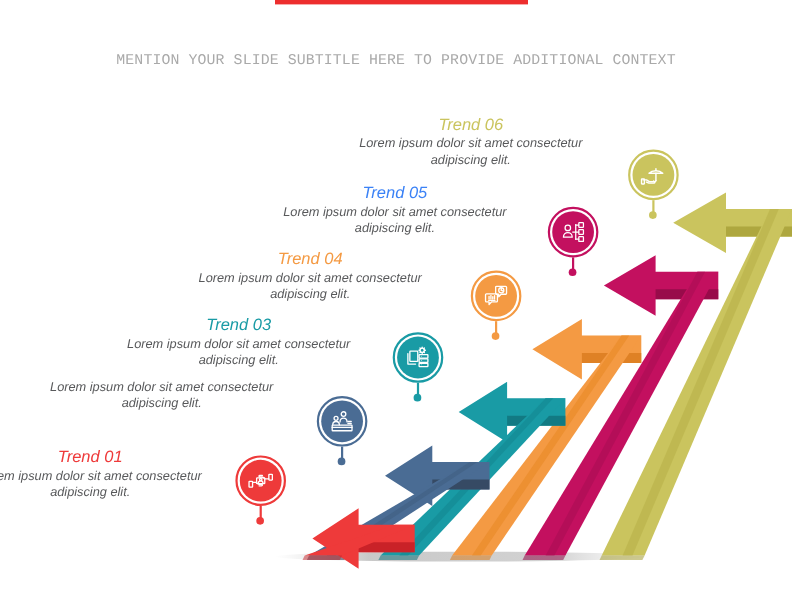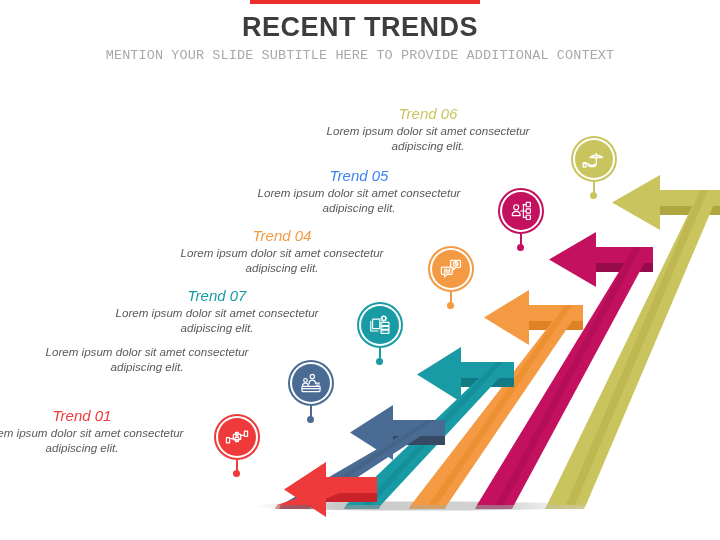--- a/index.html
+++ b/index.html
@@ -119,21 +119,20 @@
     color: #58595b;
     font-family: "Liberation Sans", sans-serif;
   }
 </style>
 </head>
 <body>
 
 <div id="slide">
 
   <div class="top-rule"></div>
-  <div class="slide-title">RECENT TRENDS</div>
   <div class="slide-subtitle">MENTION YOUR SLIDE SUBTITLE HERE TO PROVIDE ADDITIONAL CONTEXT</div>
 
   <svg id="arrows" viewBox="0 0 720 540">
     <defs>
       <linearGradient id="groundShadow" x1="0" y1="0" x2="1" y2="0">
         <stop offset="0%" stop-color="#b9b9b9" stop-opacity="0"></stop>
         <stop offset="25%" stop-color="#9c9c9c" stop-opacity="0.55"></stop>
         <stop offset="75%" stop-color="#9c9c9c" stop-opacity="0.45"></stop>
         <stop offset="100%" stop-color="#b9b9b9" stop-opacity="0"></stop>
       </linearGradient>
@@ -322,21 +321,21 @@
     <div class="thead" style="color:#3b82f6;">Trend 05</div>
     <div class="tbody">Lorem ipsum dolor sit amet consectetur adipiscing elit.</div>
   </div>
 
   <div class="tblock" style="left:167px; top:226px;">
     <div class="thead" style="color:#f49a43;">Trend 04</div>
     <div class="tbody">Lorem ipsum dolor sit amet consectetur adipiscing elit.</div>
   </div>
 
   <div class="tblock" style="left:102px; top:286px;">
-    <div class="thead" style="color:#199ba5;">Trend 07</div>
+    <div class="thead" style="color:#199ba5;">Trend 03</div>
     <div class="tbody">Lorem ipsum dolor sit amet consectetur adipiscing elit.</div>
   </div>
 
   <div class="tblock" style="left:32px; top:345px;">
     <div class="tbody">Lorem ipsum dolor sit amet consectetur adipiscing elit.</div>
   </div>
 
   <div class="tblock" style="left:-33px; top:406px;">
     <div class="thead" style="color:#ee3a3a;">Trend 01</div>
     <div class="tbody">Lorem ipsum dolor sit amet consectetur adipiscing elit.</div>

